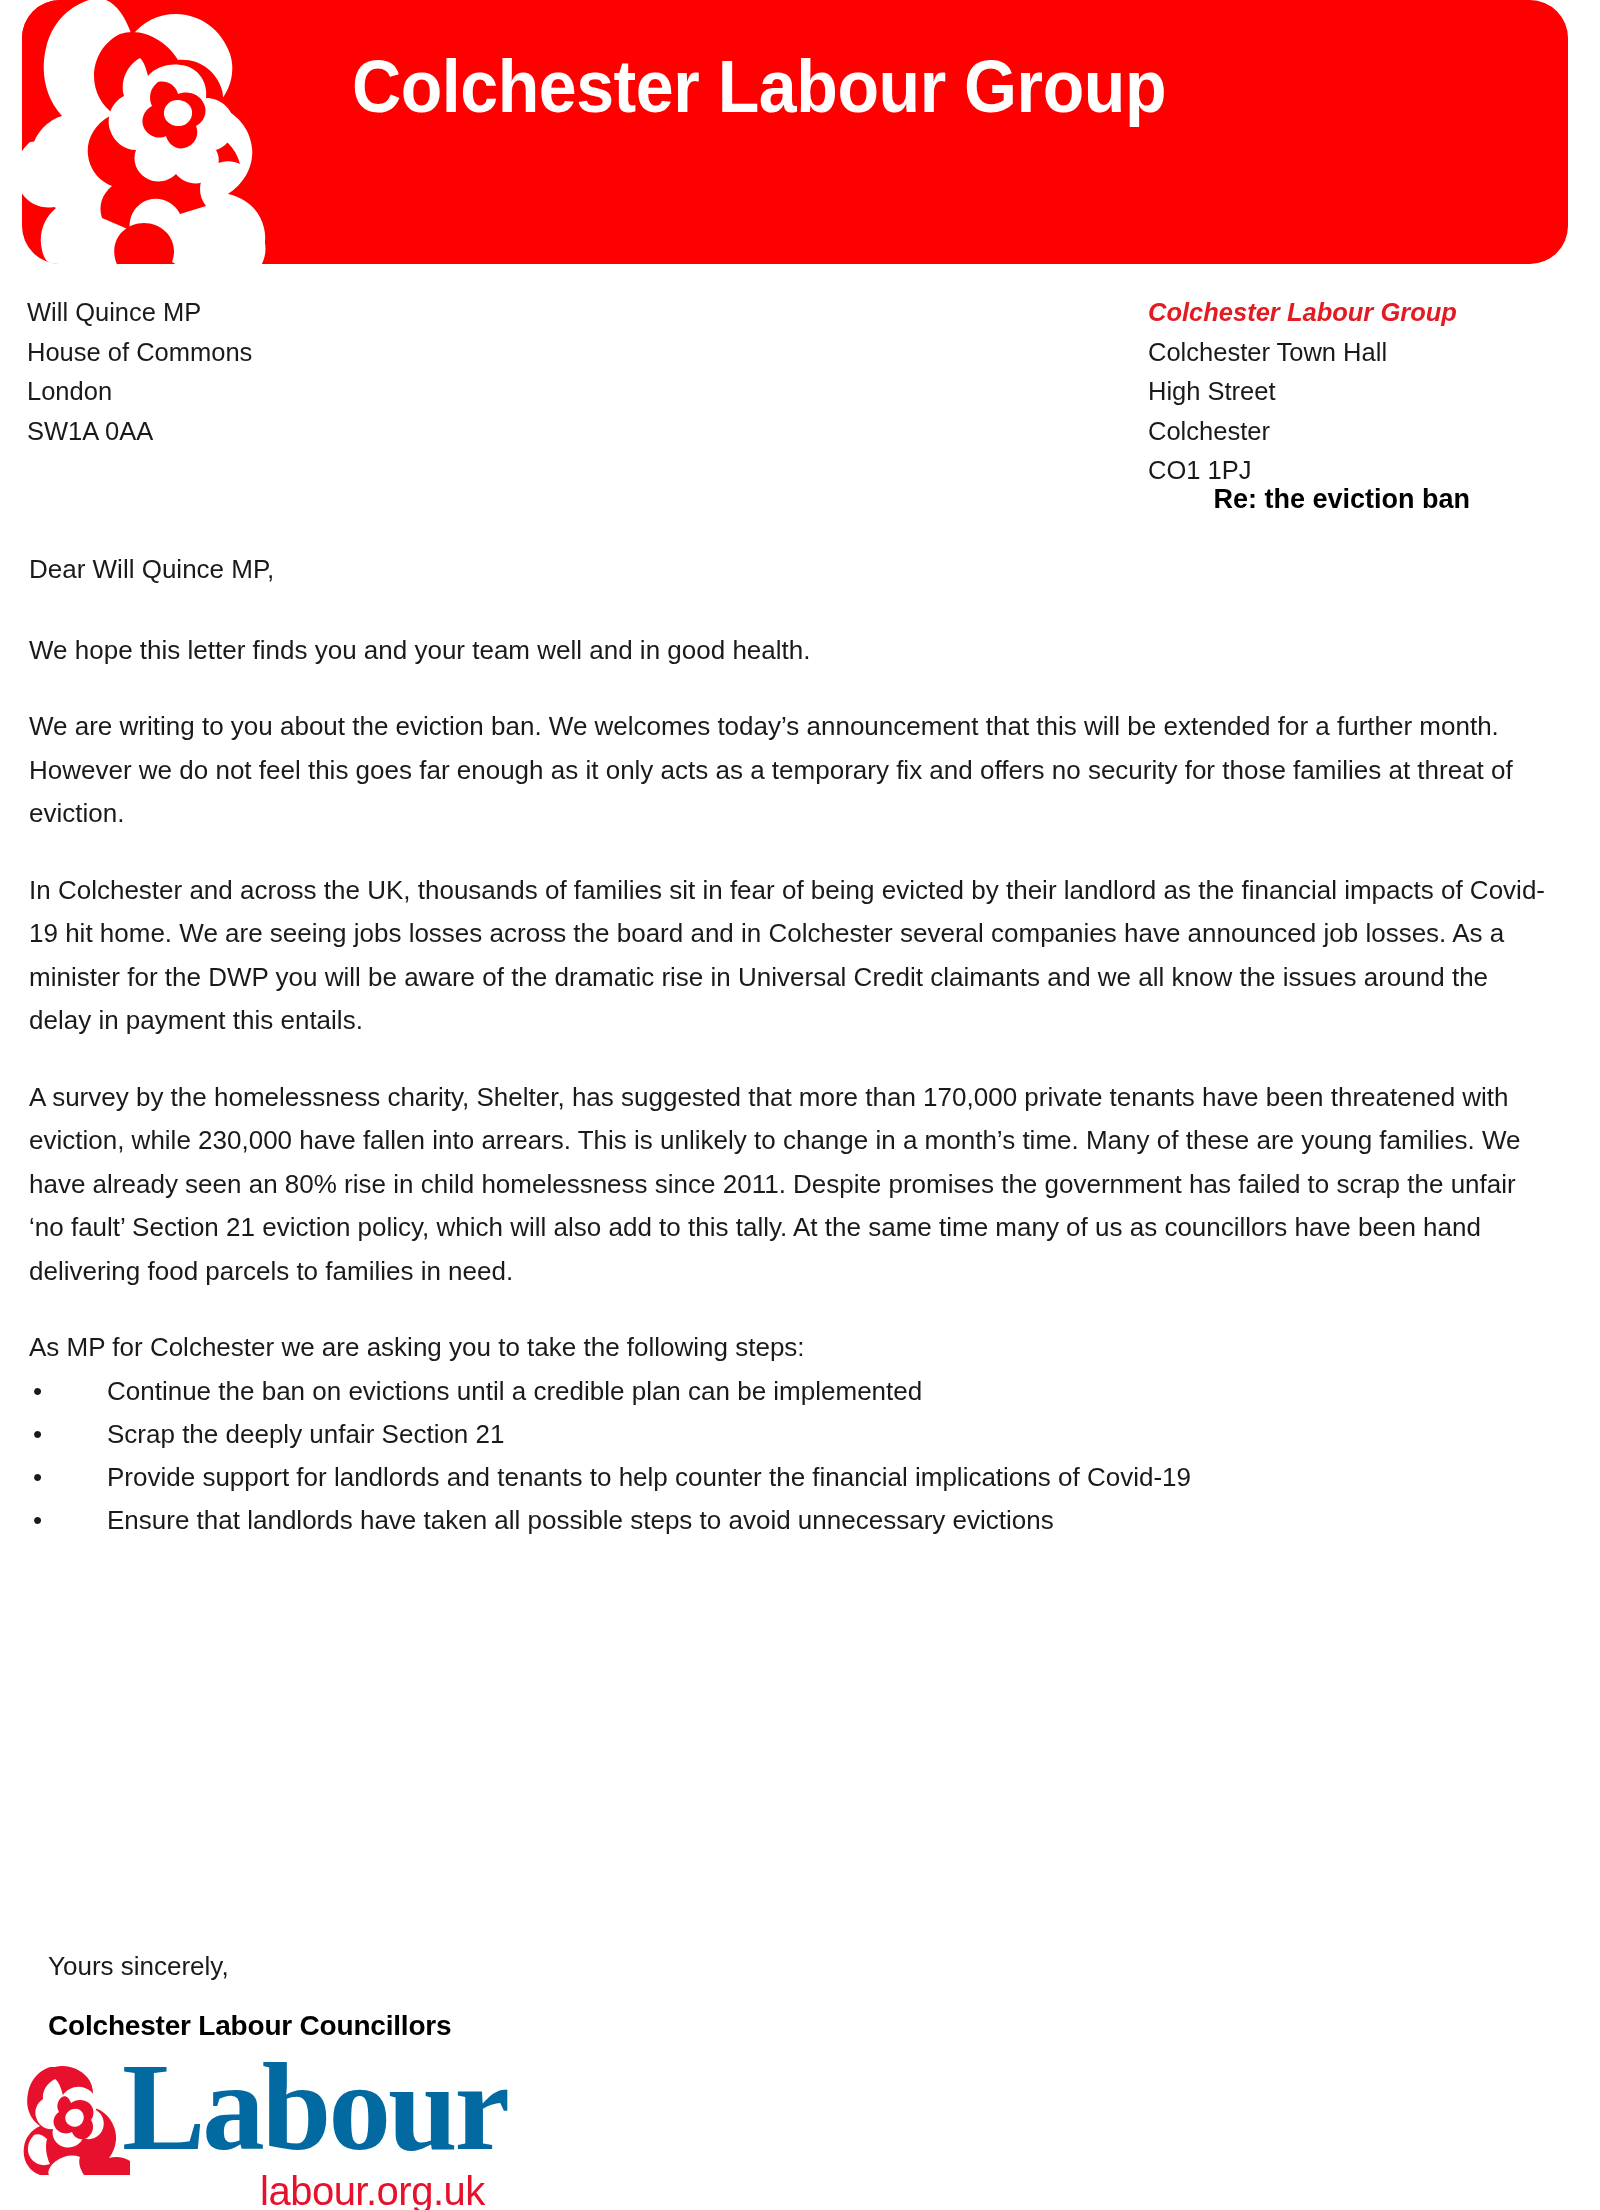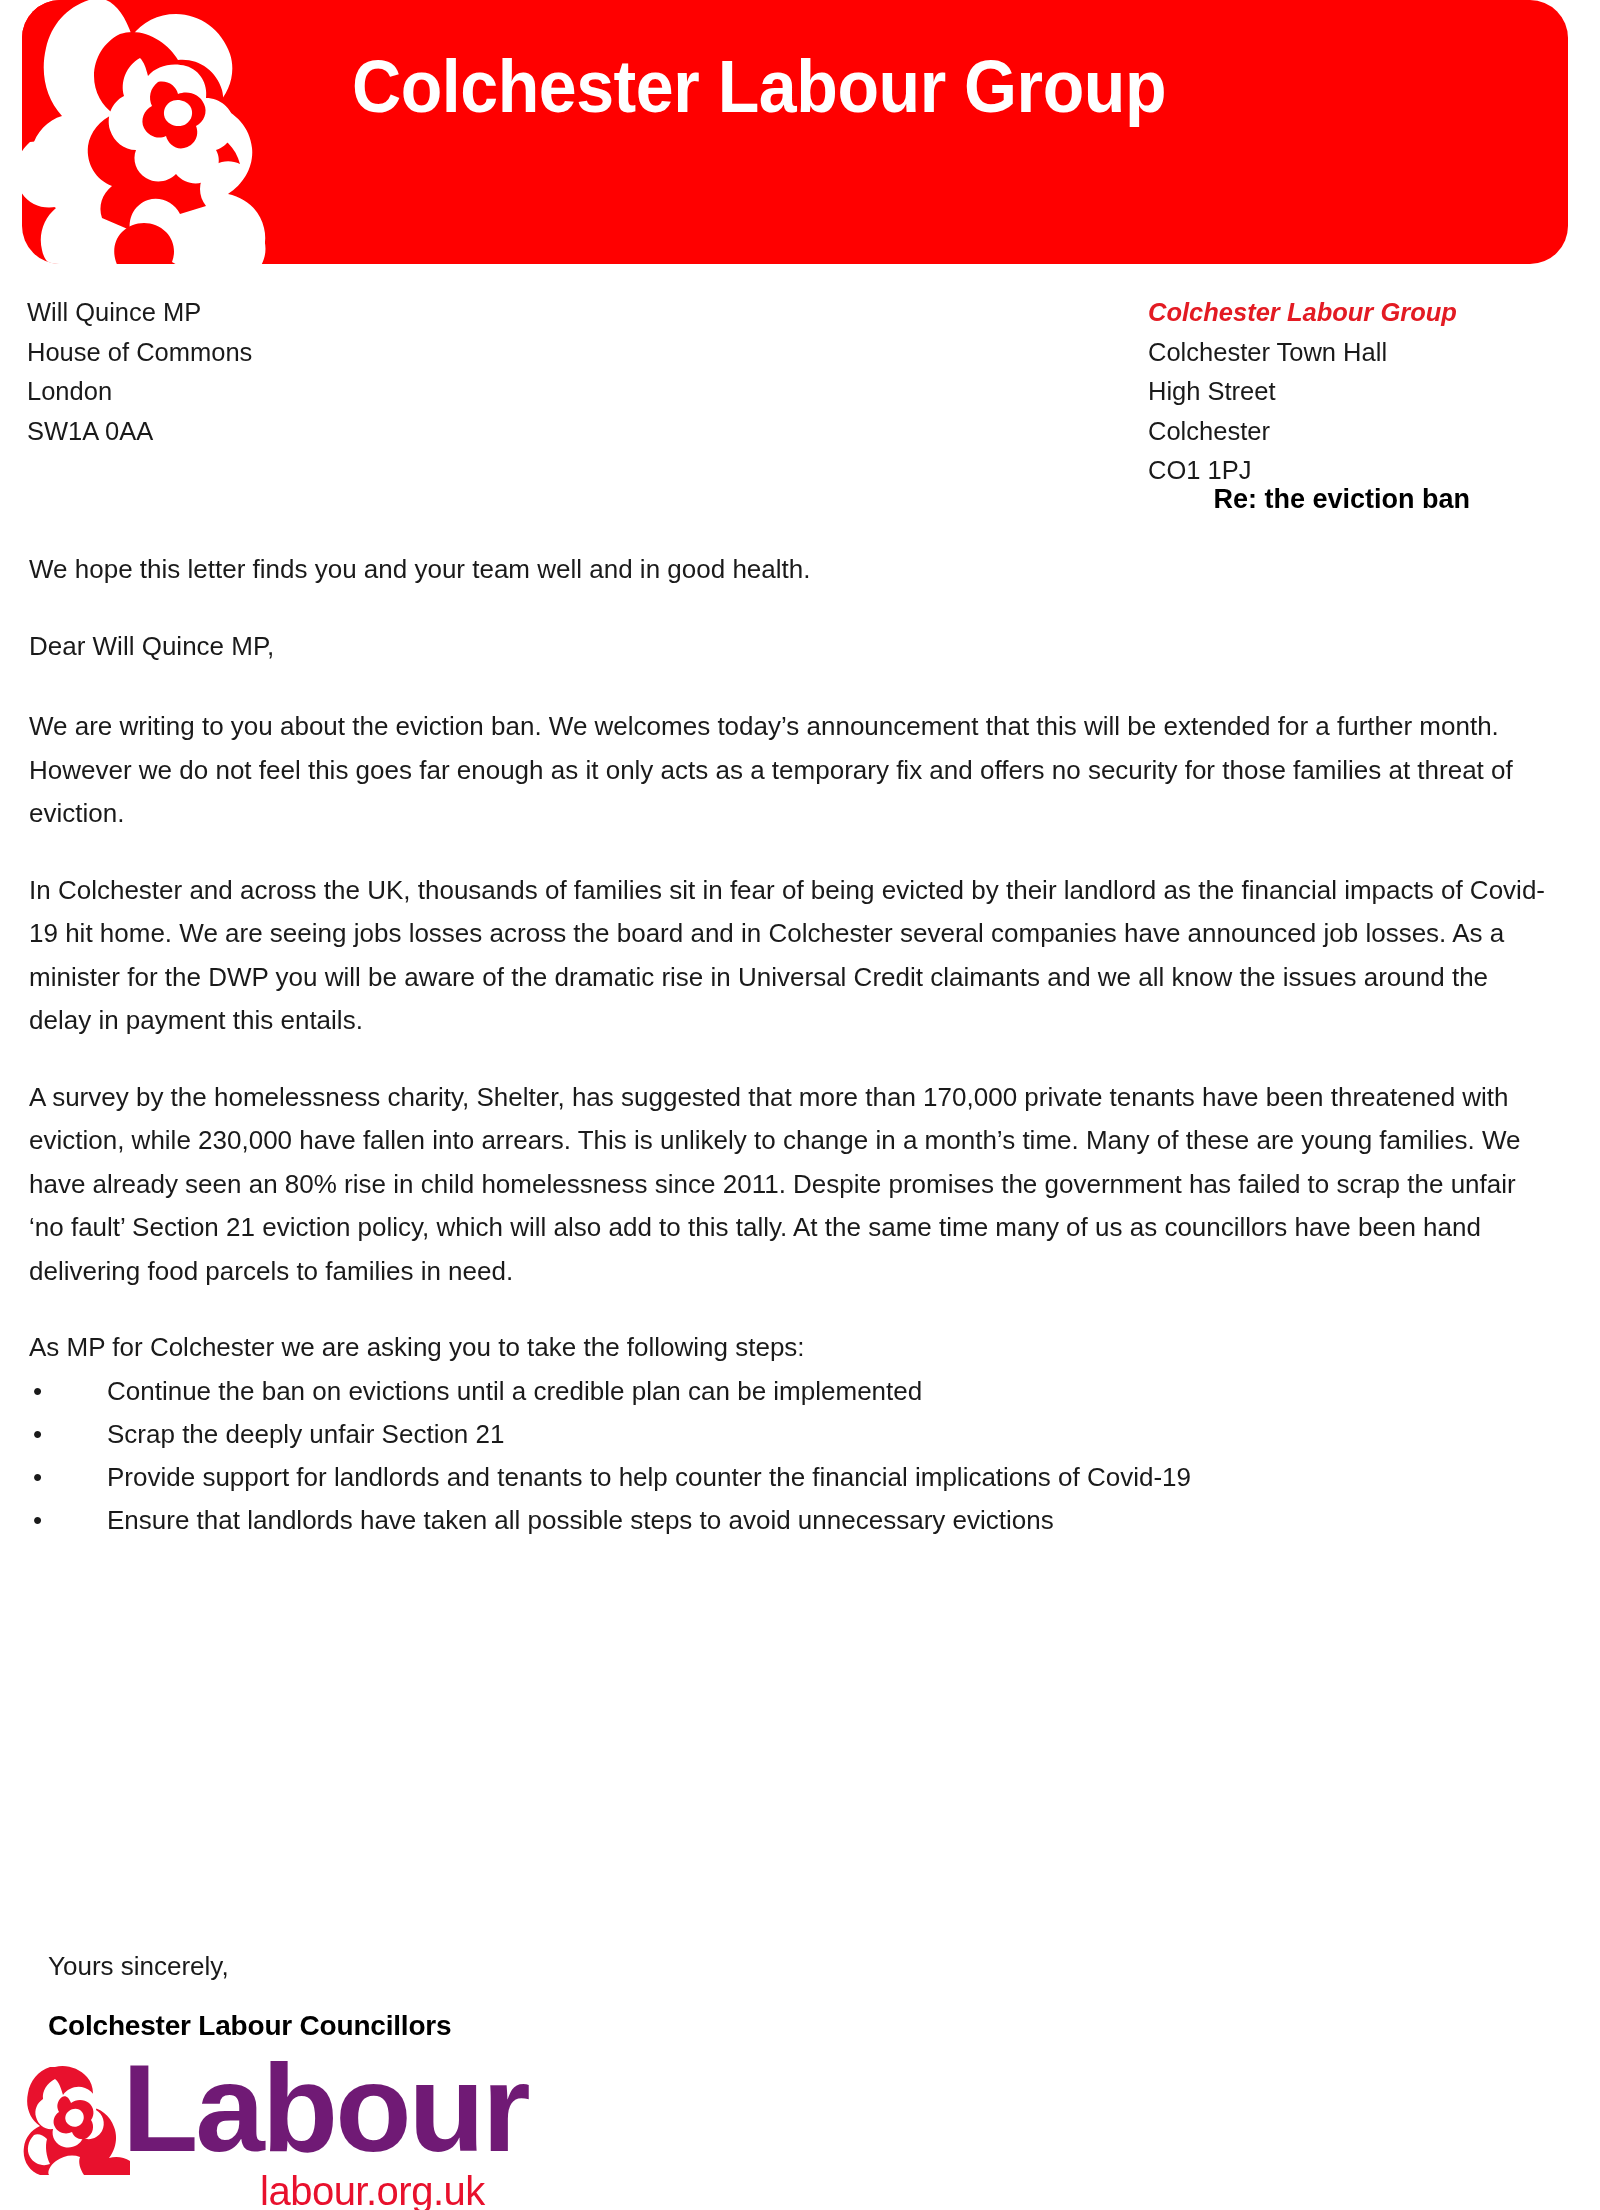--- a/index.html
+++ b/index.html
@@ -169,23 +169,23 @@
     width: 108px;
     height: 110px;
   }
   .footer-wordmark {
     position: absolute;
     left: 100px;
     top: -10px;
     font-size: 125px;
     line-height: 125px;
     font-weight: 700;
-    color: #701a75;
+    color: #0369a1;
     letter-spacing: -3px;
-    font-family: Liberation Sans, sans-serif;
+    font-family: Liberation Serif, serif;
   }
   .footer-url {
     position: absolute;
     left: 238px;
     top: 116px;
     font-size: 40px;
     line-height: 40px;
     font-weight: 400;
     color: #E8112D;
     letter-spacing: -0.5px;
@@ -233,22 +233,22 @@
   <div class="org">Colchester Labour Group</div>
   <div>Colchester Town Hall</div>
   <div>High Street</div>
   <div>Colchester</div>
   <div>CO1 1PJ</div>
 </div>
 
 <div class="subject">Re: the eviction ban</div>
 
 <div class="body-area">
+  <p class="para salutation">Dear Will Quince MP,</p>
   <p class="para">We hope this letter finds you and your team well and in good health.</p>
-  <p class="para salutation">Dear Will Quince MP,</p>
   <p class="para">We are writing to you about the eviction ban.  We welcomes today’s announcement that this will be extended for a further month.  However we do not feel this goes far enough as it only acts as a temporary fix and offers no security for those families at threat of eviction.</p>
   <p class="para">In Colchester and across the UK, thousands of families sit in fear of being evicted by their landlord as the financial impacts of Covid-19 hit home.  We are seeing jobs losses across the board and in Colchester several companies have announced job losses.  As a minister for the DWP you will be aware of the dramatic rise in Universal Credit claimants and we all know the issues around the delay in payment this entails.</p>
   <p class="para">A survey by the homelessness charity, Shelter, has suggested that more than 170,000 private tenants have been threatened with eviction, while 230,000 have fallen into arrears.  This is unlikely to change in a month’s time.  Many of these are young families.  We have already seen an 80% rise in child homelessness since 2011.   Despite promises the government has failed to scrap the unfair ‘no fault’ Section 21 eviction policy, which will also add to this tally.   At the same time many of us as councillors have been hand delivering food parcels to families in need.</p>
 
   <p class="para steps-intro">As MP for Colchester we are asking you to take the following steps:</p>
   <ul class="steps">
     <li>Continue the ban on evictions until a credible plan can be implemented</li>
     <li>Scrap the deeply unfair Section 21</li>
     <li>Provide support for landlords and tenants to help counter the financial implications of Covid-19</li>
     <li>Ensure that landlords have taken all possible steps to avoid unnecessary evictions</li>

